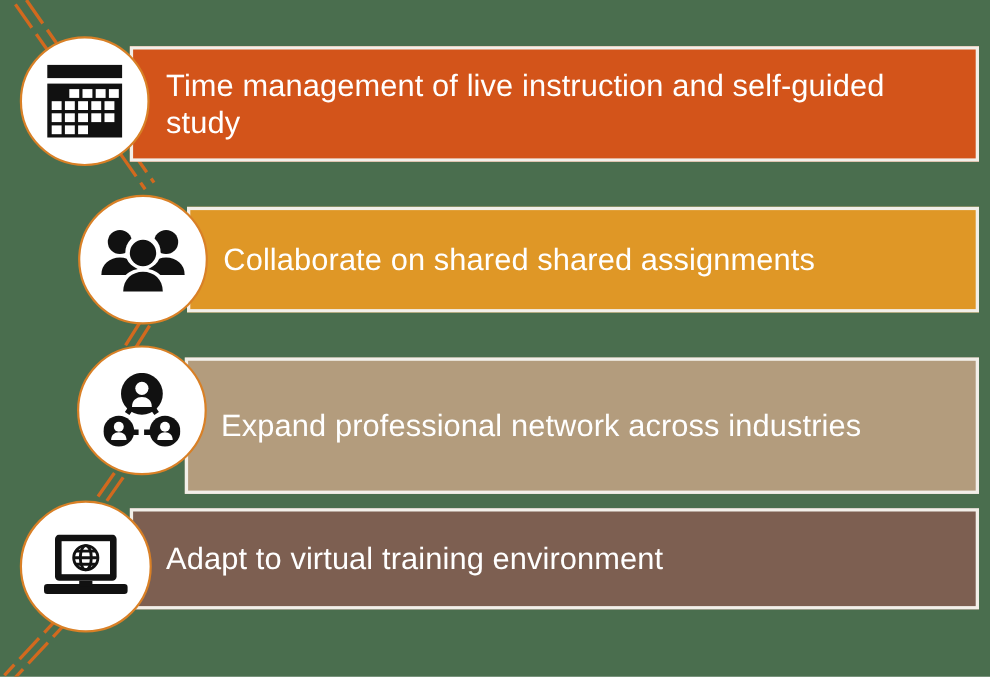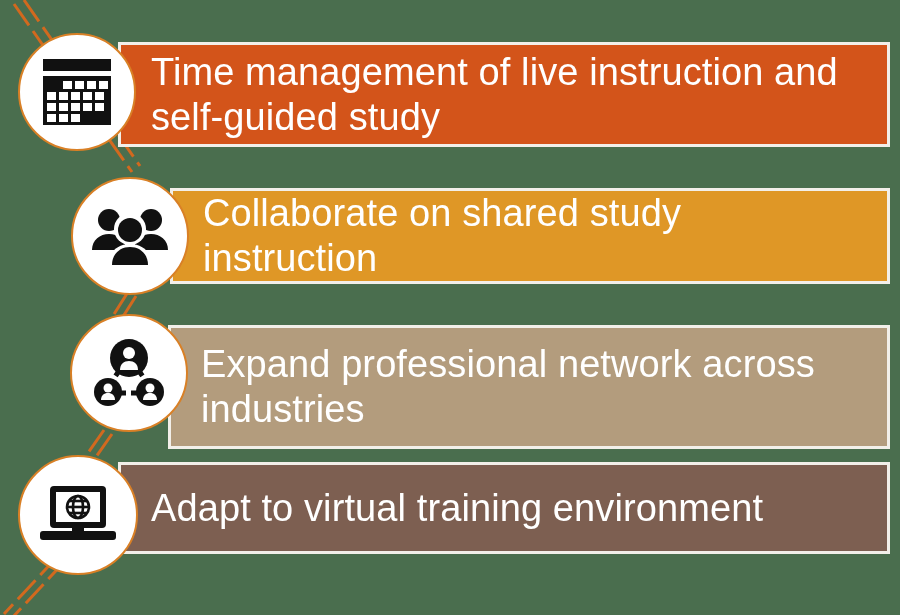--- a/index.html
+++ b/index.html
@@ -33,21 +33,21 @@
   }
   .bar {
     position: absolute;
     box-sizing: border-box;
     border: 3px solid #f2efe9;
     display: flex;
     align-items: center;
   }
   .bar-label {
     color: #ffffff;
-    font-size: 38px;
+    font-size: 28px;
     line-height: 1.18;
     letter-spacing: 0.1px;
     font-weight: 400;
   }
   .badge {
     position: absolute;
     border-radius: 50%;
     background: #ffffff;
     border: 2px solid #d98026;
     display: flex;
@@ -103,21 +103,21 @@
             <rect x="18" y="57" width="9" height="8"></rect>
             <rect x="30" y="57" width="9" height="8"></rect>
           </g>
         </svg>
       </span>
     </div>
   </div>
 
   <div class="row">
     <div class="bar" style="left:170px; top:188px; width:720px; height:96px; background:#df9726;">
-      <span class="bar-label" style="margin-left:30px; margin-right:40px;">Collaborate on shared study instruction</span>
+      <span class="bar-label" style="margin-left:30px; margin-right:40px;">Collaborate on shared shared assignments</span>
     </div>
     <div class="badge" style="left:71px; top:177px; width:118px; height:118px;">
       <span>
         <svg width="76" height="60" viewBox="0 0 76 60" xmlns="http://www.w3.org/2000/svg">
           <g fill="#111111">
             <circle cx="17" cy="14" r="11"></circle>
             <path d="M0 44c0-10 8-16 17-16s17 6 17 16z"></path>
             <circle cx="59" cy="14" r="11"></circle>
             <path d="M42 44c0-10 8-16 17-16s17 6 17 16z"></path>
           </g>

